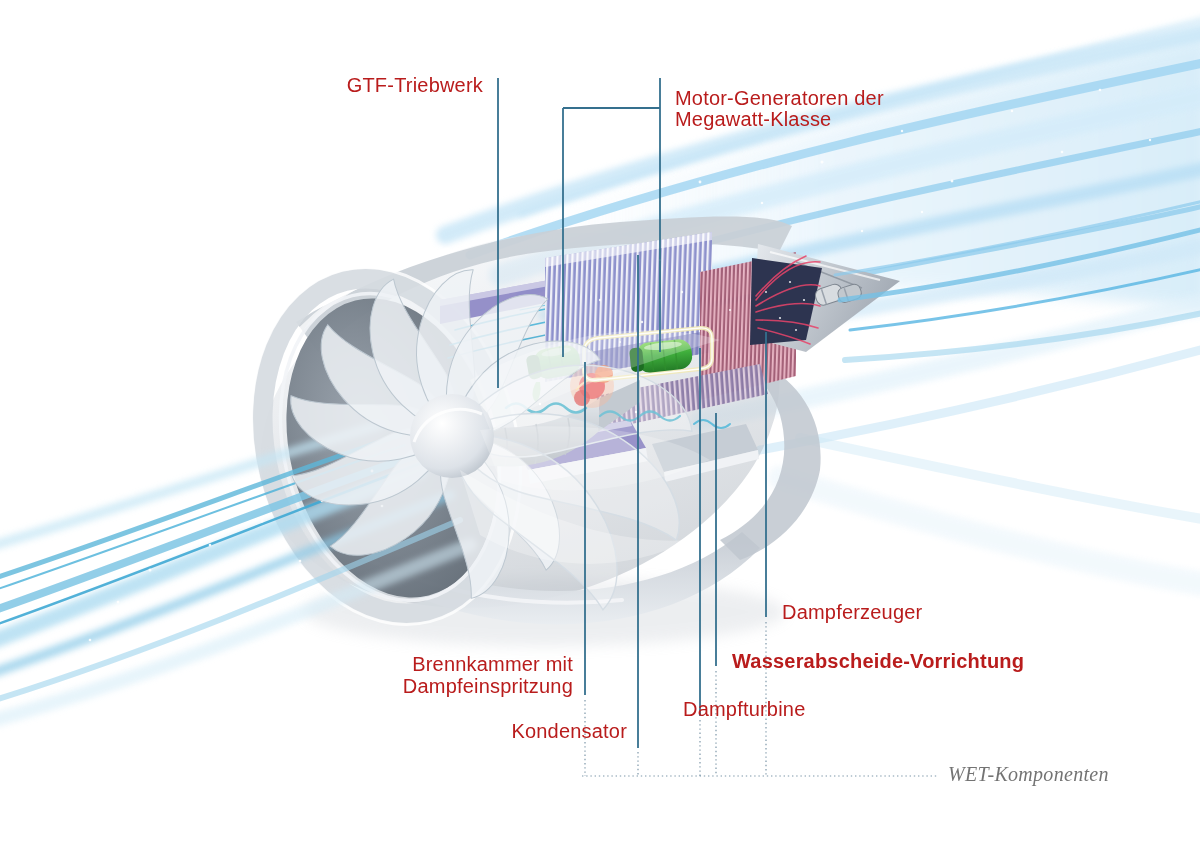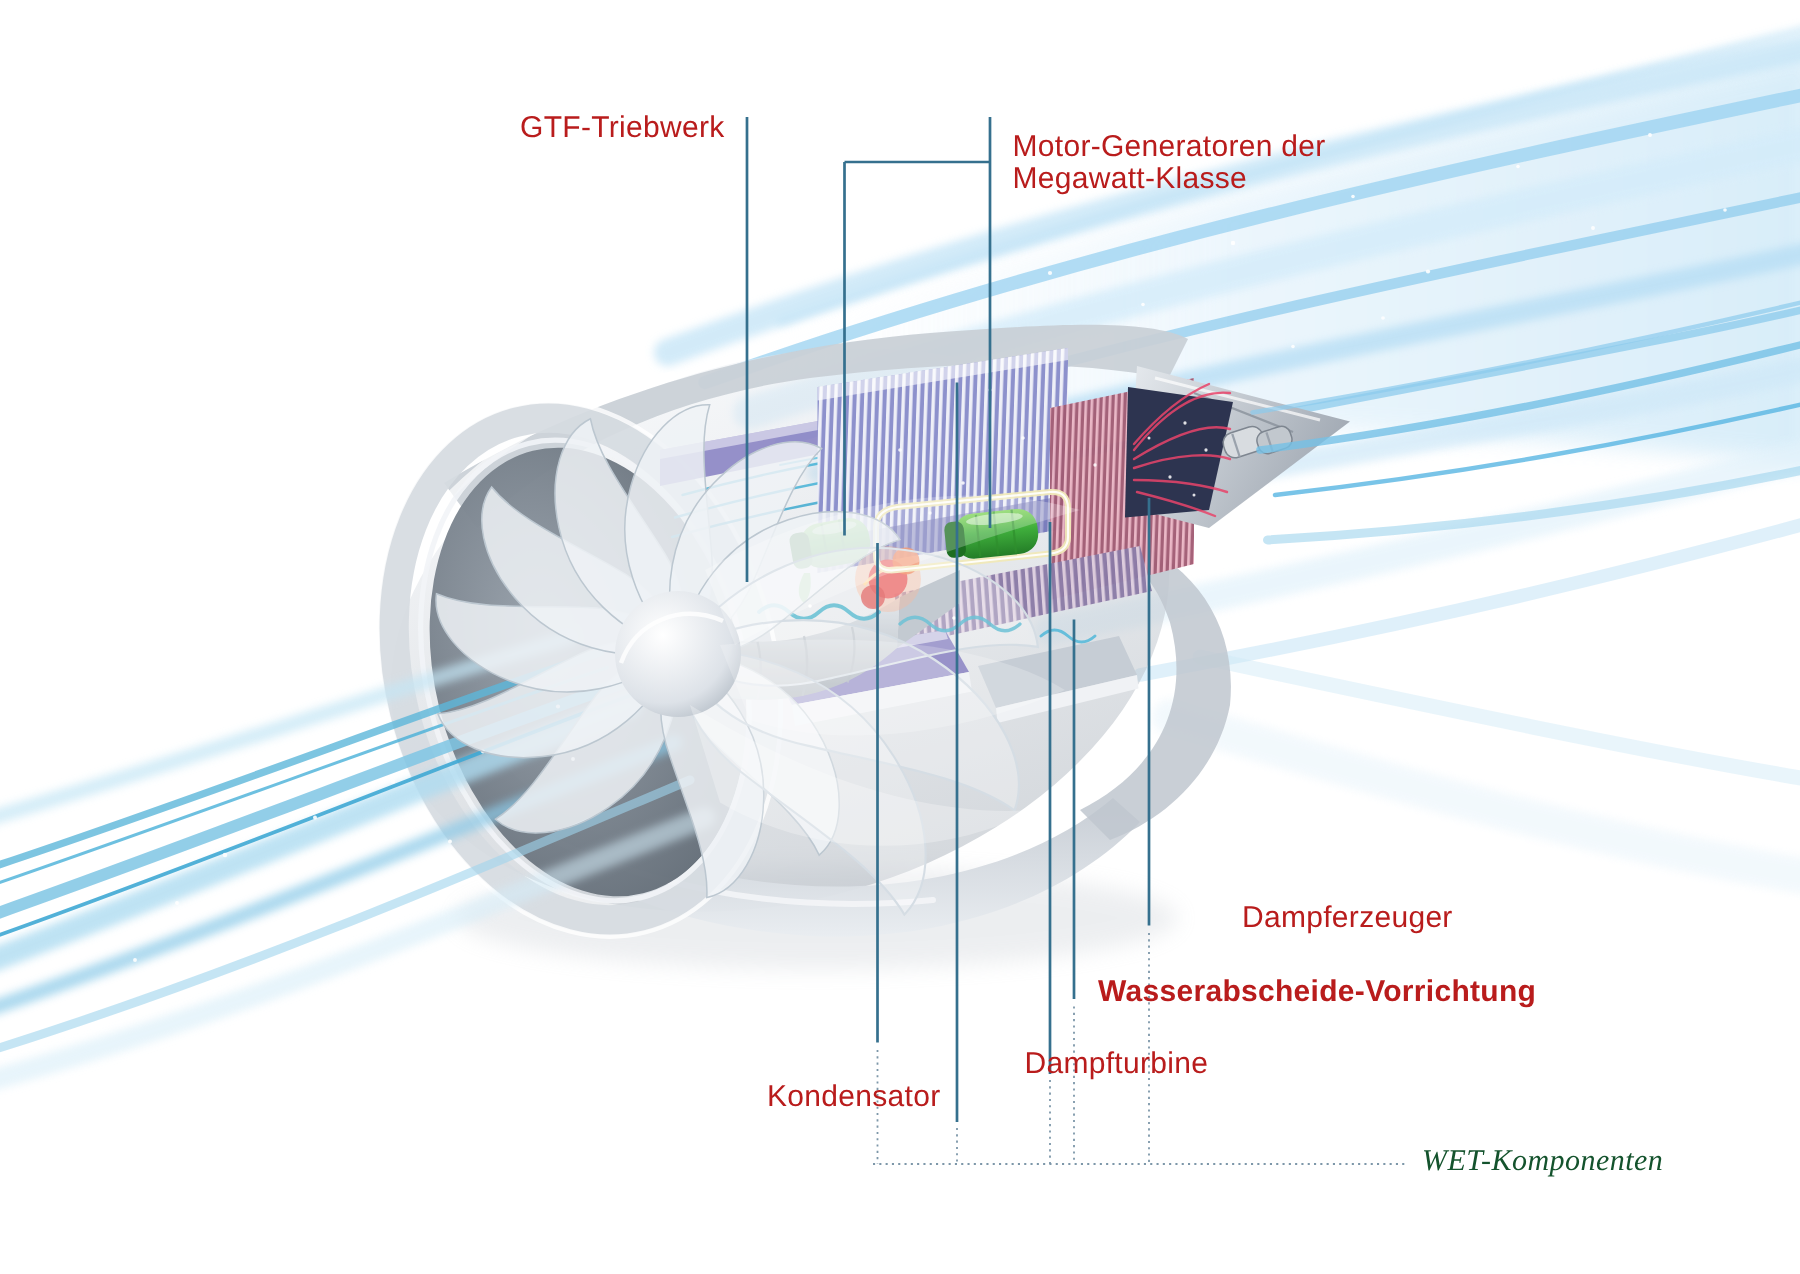--- a/index.html
+++ b/index.html
@@ -8,21 +8,21 @@
     overflow:hidden;font-family:"Liberation Sans",sans-serif;
   }
   #art{position:absolute;left:0;top:0;}
   .lbl{
     position:absolute;color:#b91c1c;font-size:20px;line-height:21px;
     white-space:nowrap;letter-spacing:0.2px;
   }
   .lbl.right{text-align:right;}
   .wet{
     position:absolute;font-family:"Liberation Serif",serif;font-style:italic;
-    font-size:20px;color:#14532d;white-space:nowrap;letter-spacing:0.3px;
+    font-size:20px;color:#737373;white-space:nowrap;letter-spacing:0.3px;
   }
 </style>
 </head>
 <body>
 
 <div id="stage">
 
 <svg id="art" width="1200" height="849" viewBox="0 0 1200 849">
   <defs>
     <linearGradient id="gNac" x1="0" y1="0" x2="0" y2="1">
@@ -332,23 +332,27 @@
   </g>
 </svg>
 
   <div class="lbl right" style="right:717px;top:75px;">GTF-Triebwerk</div>
 
   <div class="lbl" style="left:675px;top:88px;">
     <div>Motor-Generatoren der</div>
     <div>Megawatt-Klasse</div>
   </div>
 
+  <div class="lbl right" style="right:627px;top:653px;line-height:22px;">
+    <div>Brennkammer mit</div>
+    <div>Dampfeinspritzung</div>
+  </div>
 
   <div class="lbl right" style="right:573px;top:721px;">Kondensator</div>
 
   <div class="lbl" style="left:683px;top:699px;">Dampfturbine</div>
 
   <div class="lbl" style="left:732px;top:651px;font-weight:bold;">Wasserabscheide-Vorrichtung</div>
 
-  <div class="lbl" style="left:782px;top:602px;margin-left:46px;">Dampferzeuger</div>
+  <div class="lbl" style="left:782px;top:602px;">Dampferzeuger</div>
 
   <div class="wet" style="left:948px;top:763px;">WET-Komponenten</div>
 </div>
 
 </body></html>

